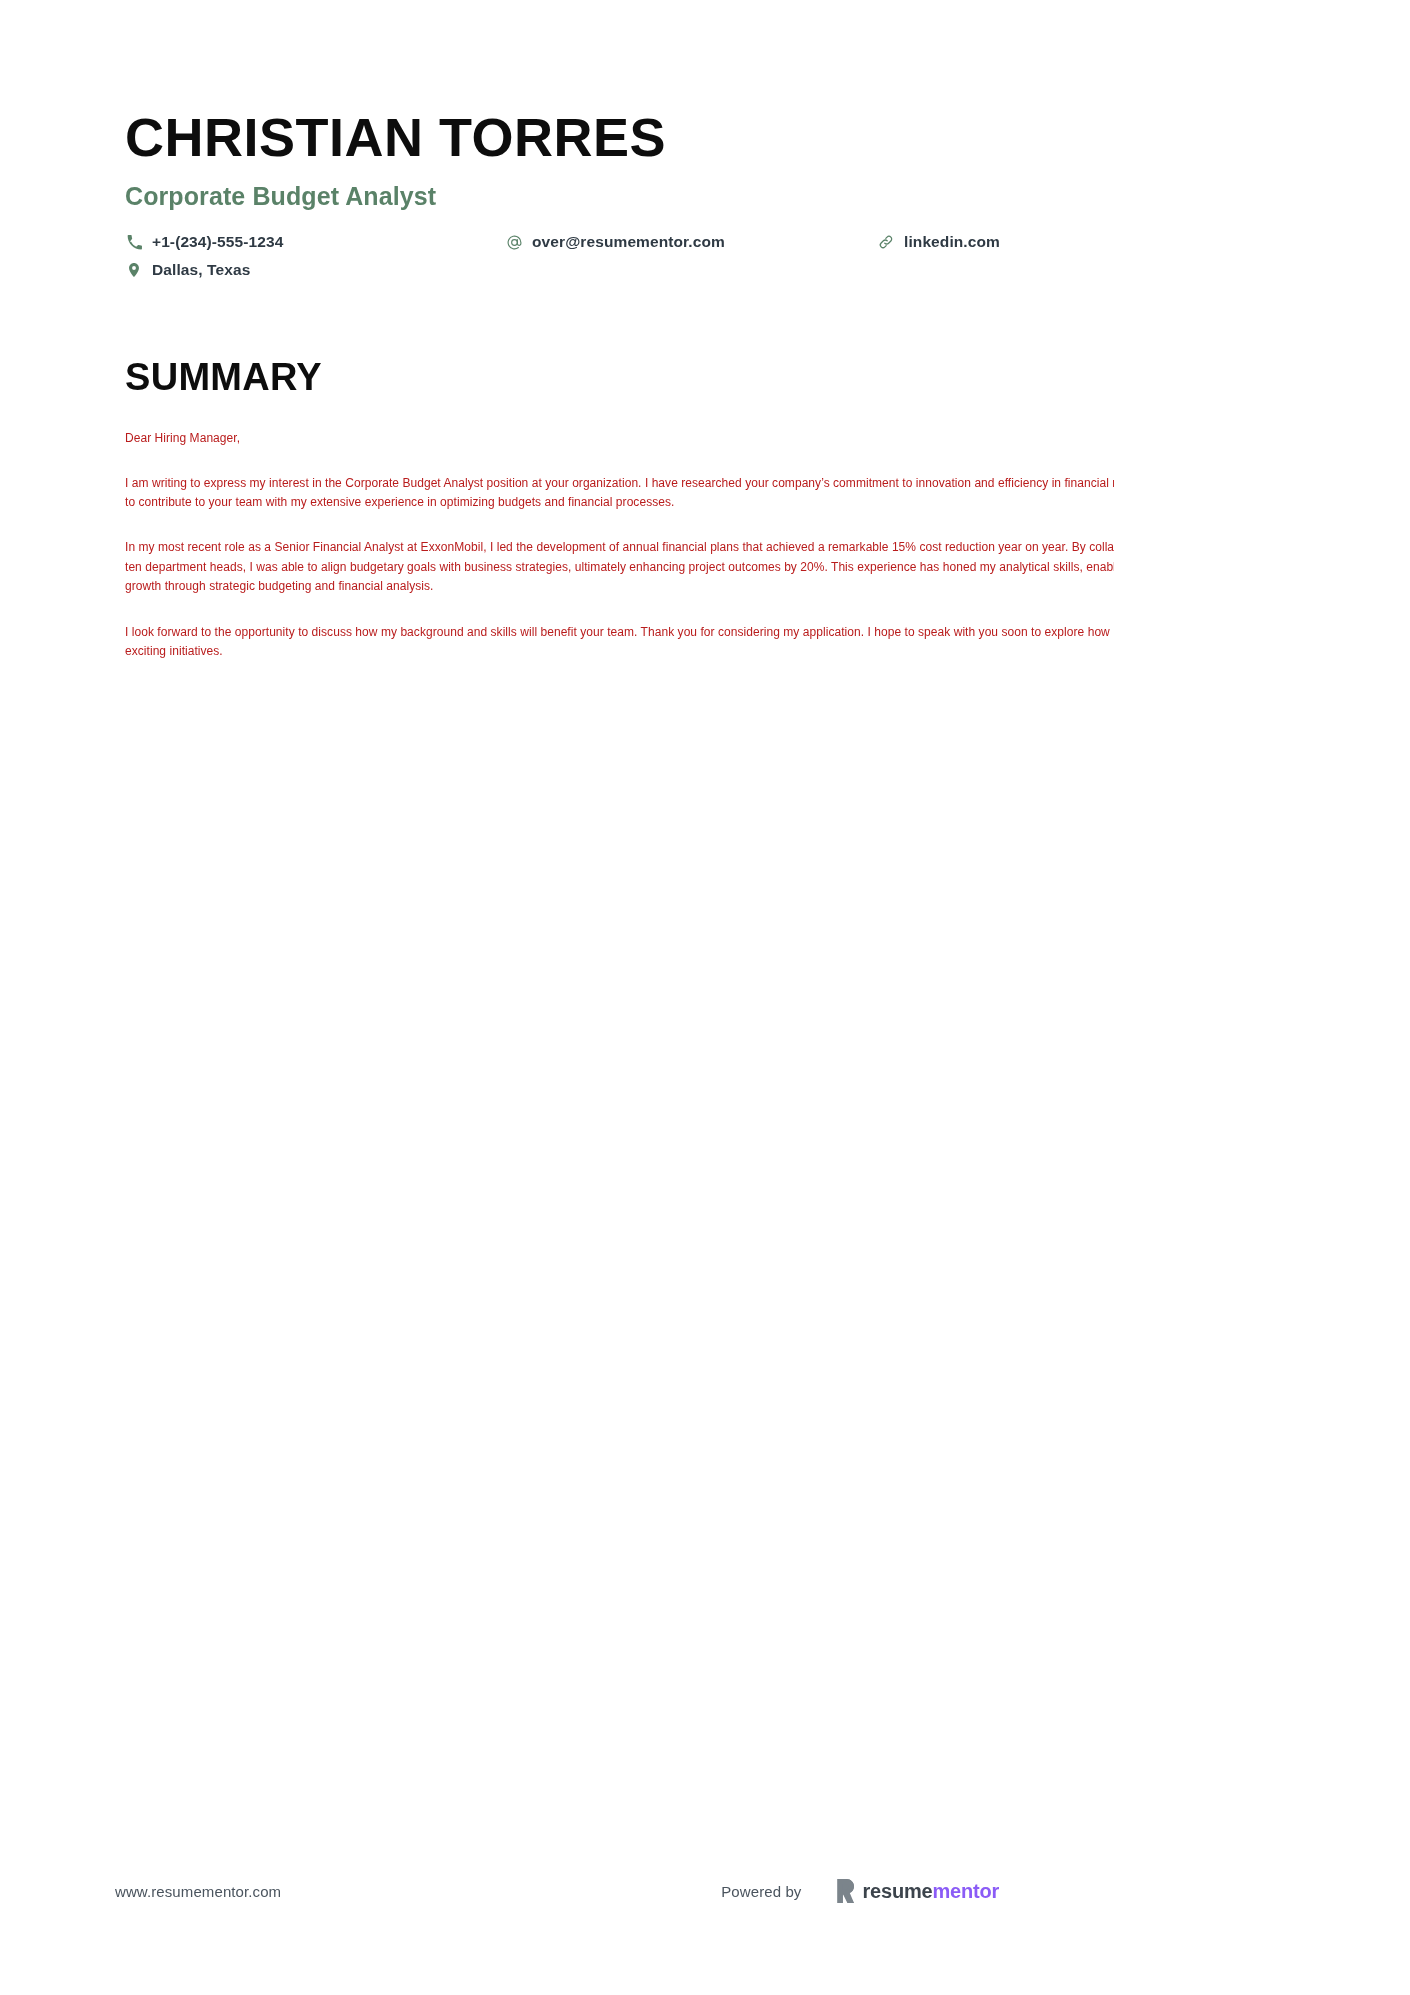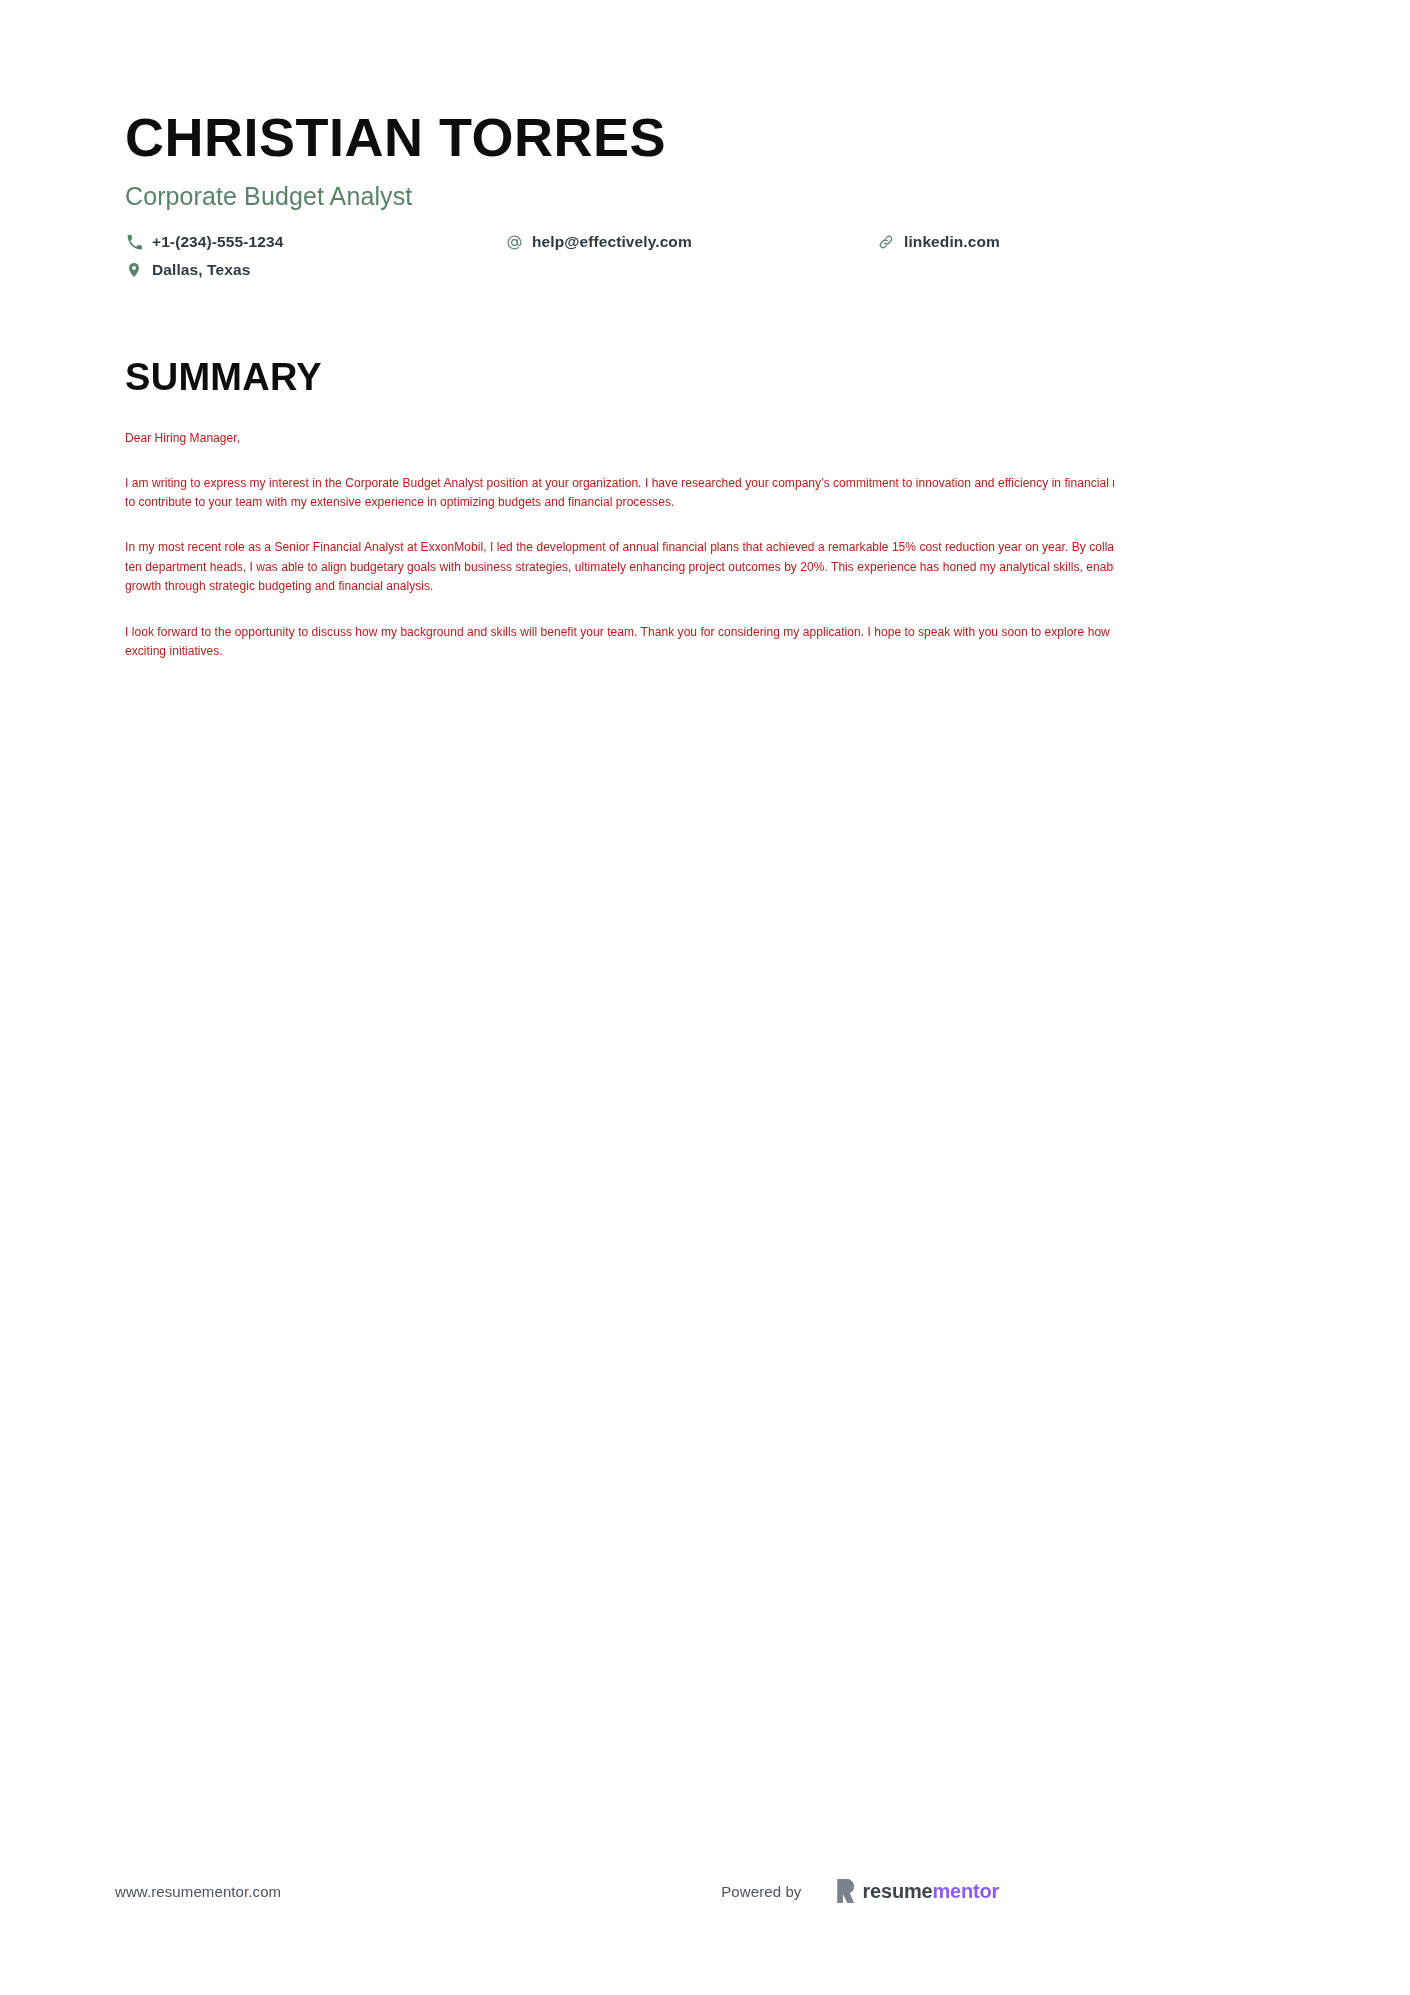--- a/index.html
+++ b/index.html
@@ -32,21 +32,21 @@
     font-weight: 700;
     letter-spacing: 0.5px;
     color: #0d0d0d;
     margin: 0;
     padding-top: 108px;
     line-height: 1.08;
     font-family: "Liberation Sans", sans-serif;
   }
   .job-title {
     font-size: 25px;
-    font-weight: 400;
+    font-weight: 700;
     color: #5a8268;
     margin: 0;
     padding-top: 16px;
     letter-spacing: 0.1px;
   }
 
   .contact-block {
     padding-top: 22px;
   }
   .contact-row {
@@ -179,21 +179,21 @@
           <span>+1-(234)-555-1234</span>
         </div>
 
         <div class="contact-item c-email">
           <span class="ci">
             <svg width="17" height="17" viewBox="0 0 24 24" fill="none" stroke="currentColor" stroke-width="1.6" aria-hidden="true">
               <circle cx="12" cy="12" r="4"></circle>
               <path d="M16 8v5.5a2.5 2.5 0 0 0 5 0V12a9 9 0 1 0-3.5 7.1" stroke-linecap="round"></path>
             </svg>
           </span>
-          <span>help@effectively.com</span>
+          <span>over@resumementor.com</span>
         </div>
 
         <div class="contact-item c-link">
           <span class="ci">
             <svg width="16" height="16" viewBox="0 0 24 24" fill="none" stroke="currentColor" stroke-width="1.9" stroke-linecap="round" aria-hidden="true">
               <path d="M10.2 13.8a4 4 0 0 0 5.7 0l3.4-3.4a4 4 0 0 0-5.7-5.7l-1.9 1.9"></path>
               <path d="M13.8 10.2a4 4 0 0 0-5.7 0l-3.4 3.4a4 4 0 0 0 5.7 5.7l1.9-1.9"></path>
             </svg>
           </span>
           <span>linkedin.com</span>

